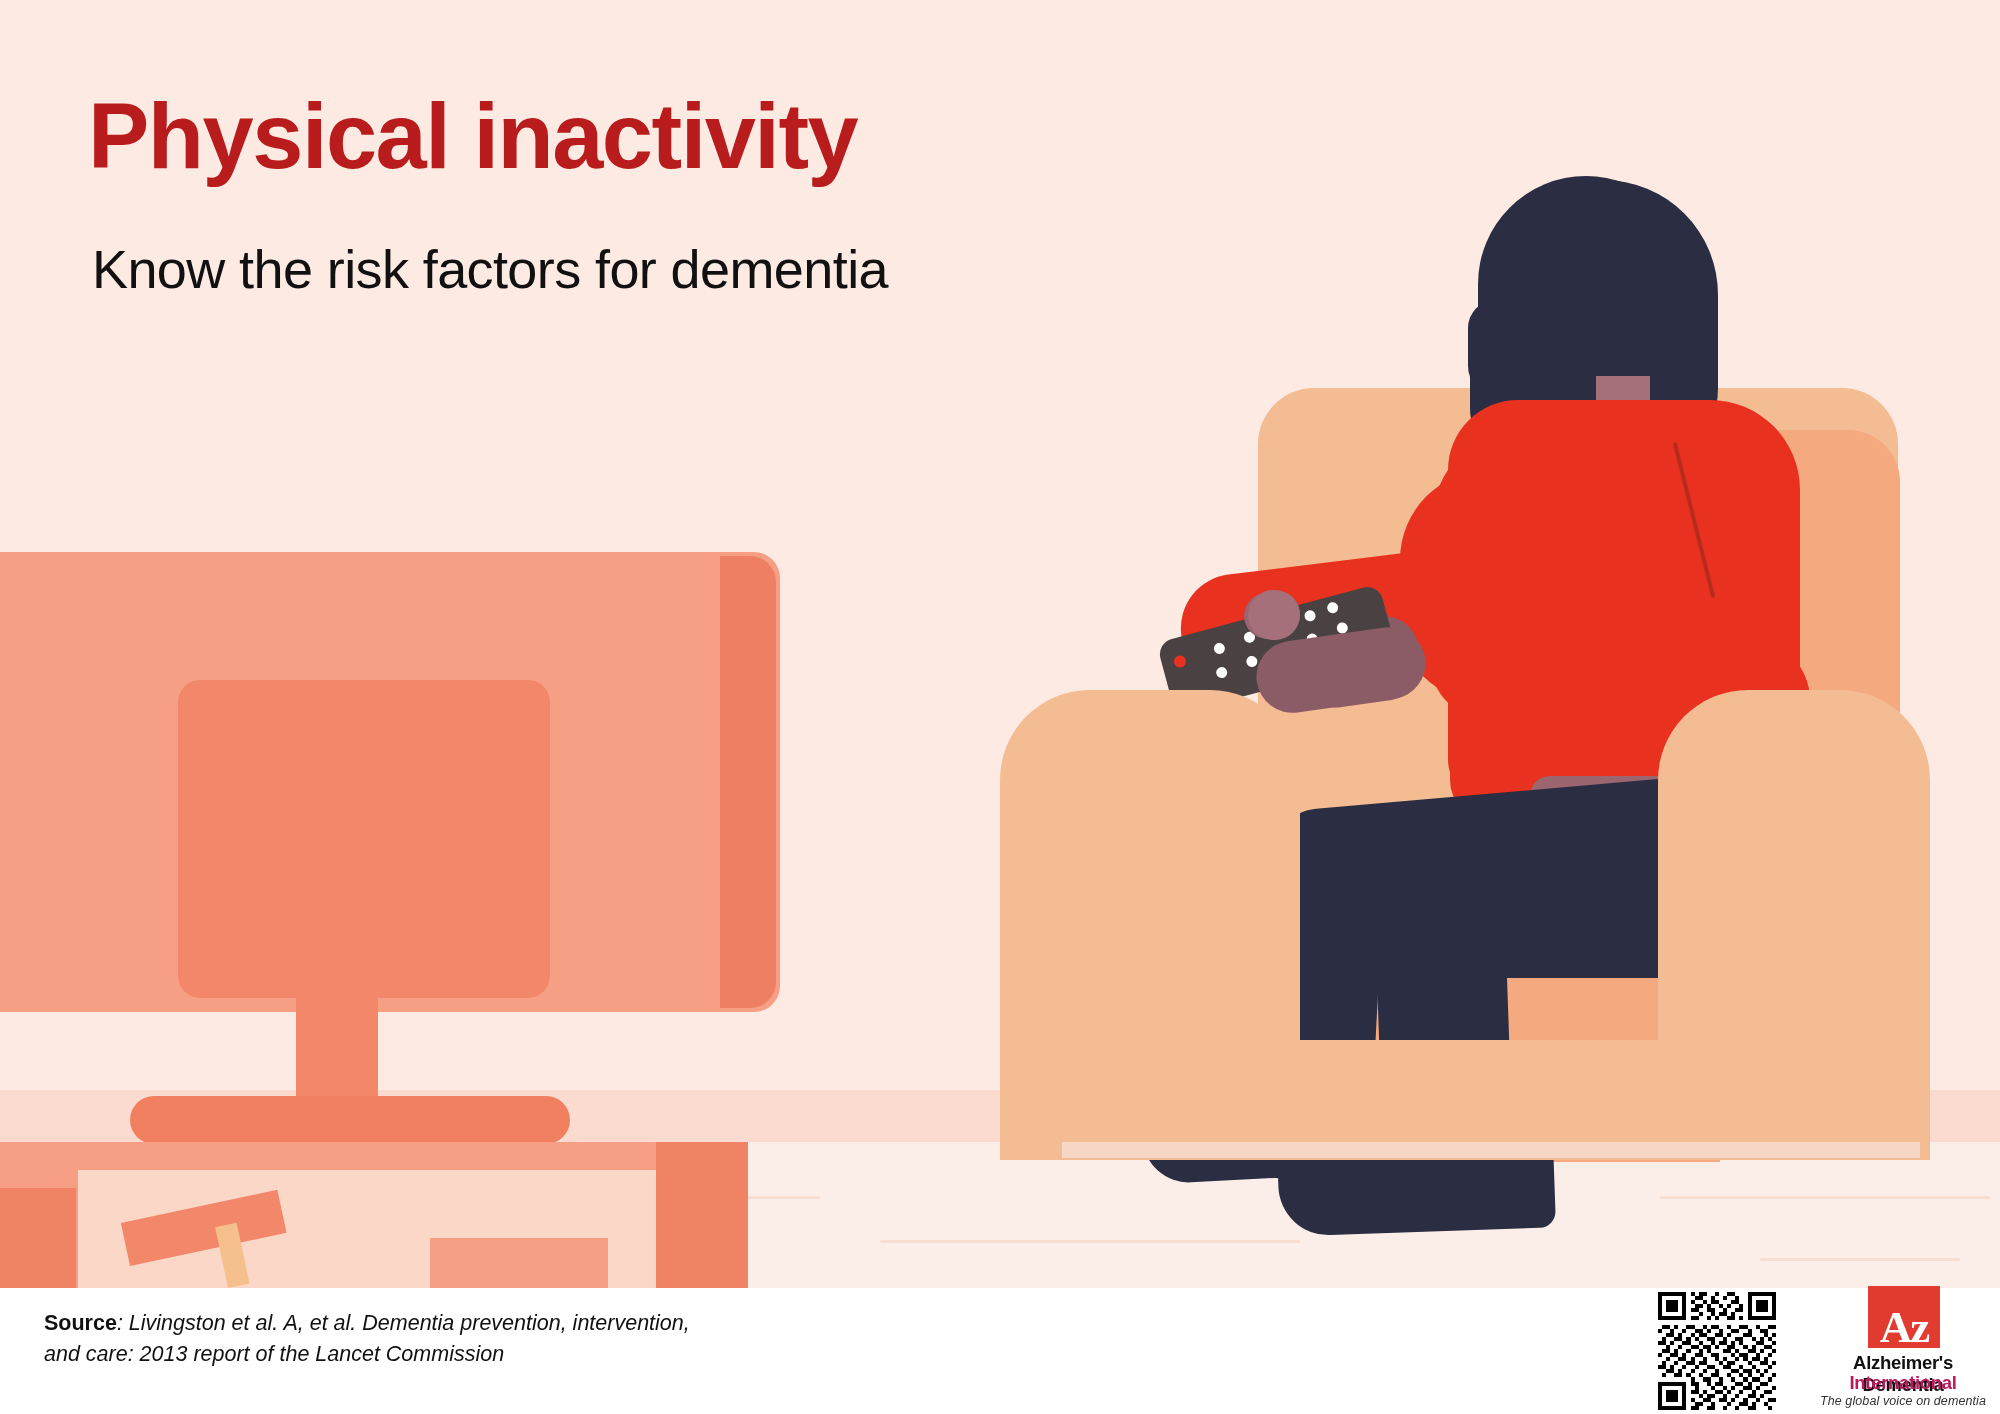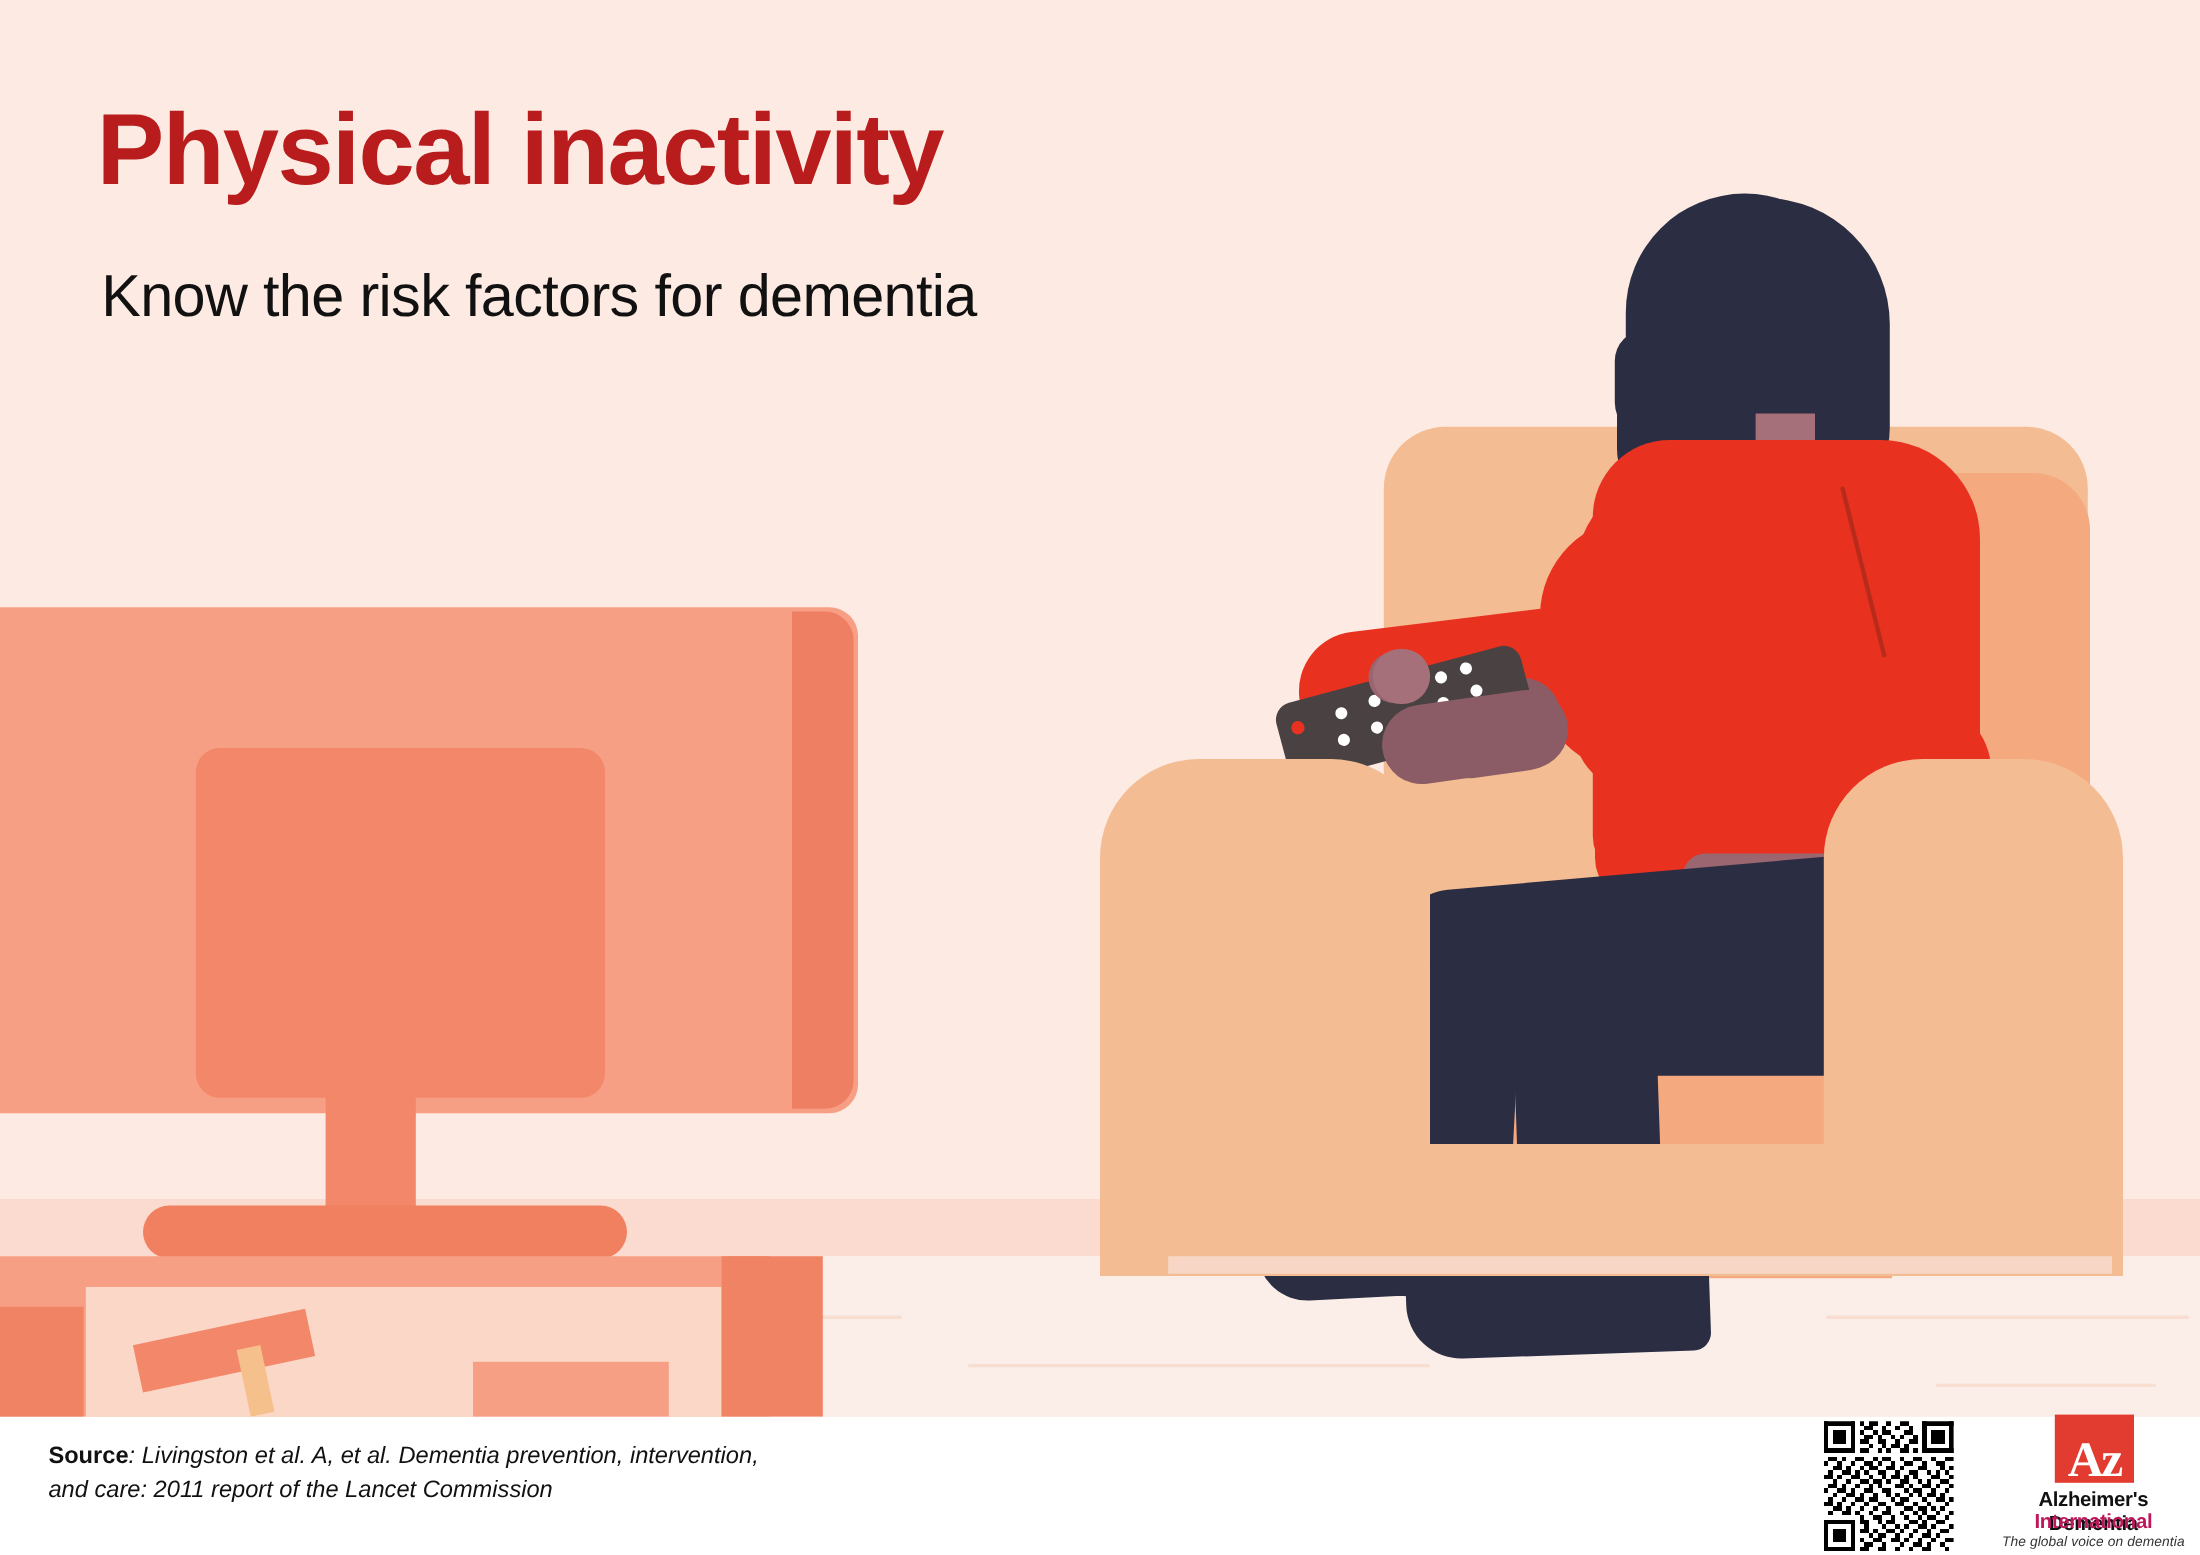--- a/index.html
+++ b/index.html
@@ -348,21 +348,21 @@
     <div class="arm-left"></div>
     <div class="arm-right"></div>
     <div class="chair-front-panel"></div>
     <div class="chair-shadow"></div>
   </div>
 
   <div class="title">Physical inactivity</div>
   <div class="subtitle">Know the risk factors for dementia</div>
 
   <div class="footer">
-    <div class="source"><b>Source</b><span>: Livingston et al. A, et al. Dementia prevention, intervention, and care: 2011 report of the Lancet Commission</span></div>
+    <div class="source"><b>Source</b><span>: Livingston et al. A, et al. Dementia prevention, intervention, and care: 2013 report of the Lancet Commission</span></div>
   </div>
 
   <svg class="qr" viewBox="0 0 29 29" shape-rendering="crispEdges" aria-hidden="true">
     <rect width="29" height="29" fill="#ffffff"></rect>
     <g fill="#000000">
       <rect x="0" y="0" width="7" height="1"></rect>
         <rect x="0" y="6" width="7" height="1"></rect>
       <rect x="0" y="0" width="1" height="7"></rect>
         <rect x="6" y="0" width="1" height="7"></rect>
       <rect x="2" y="2" width="3" height="3"></rect>

